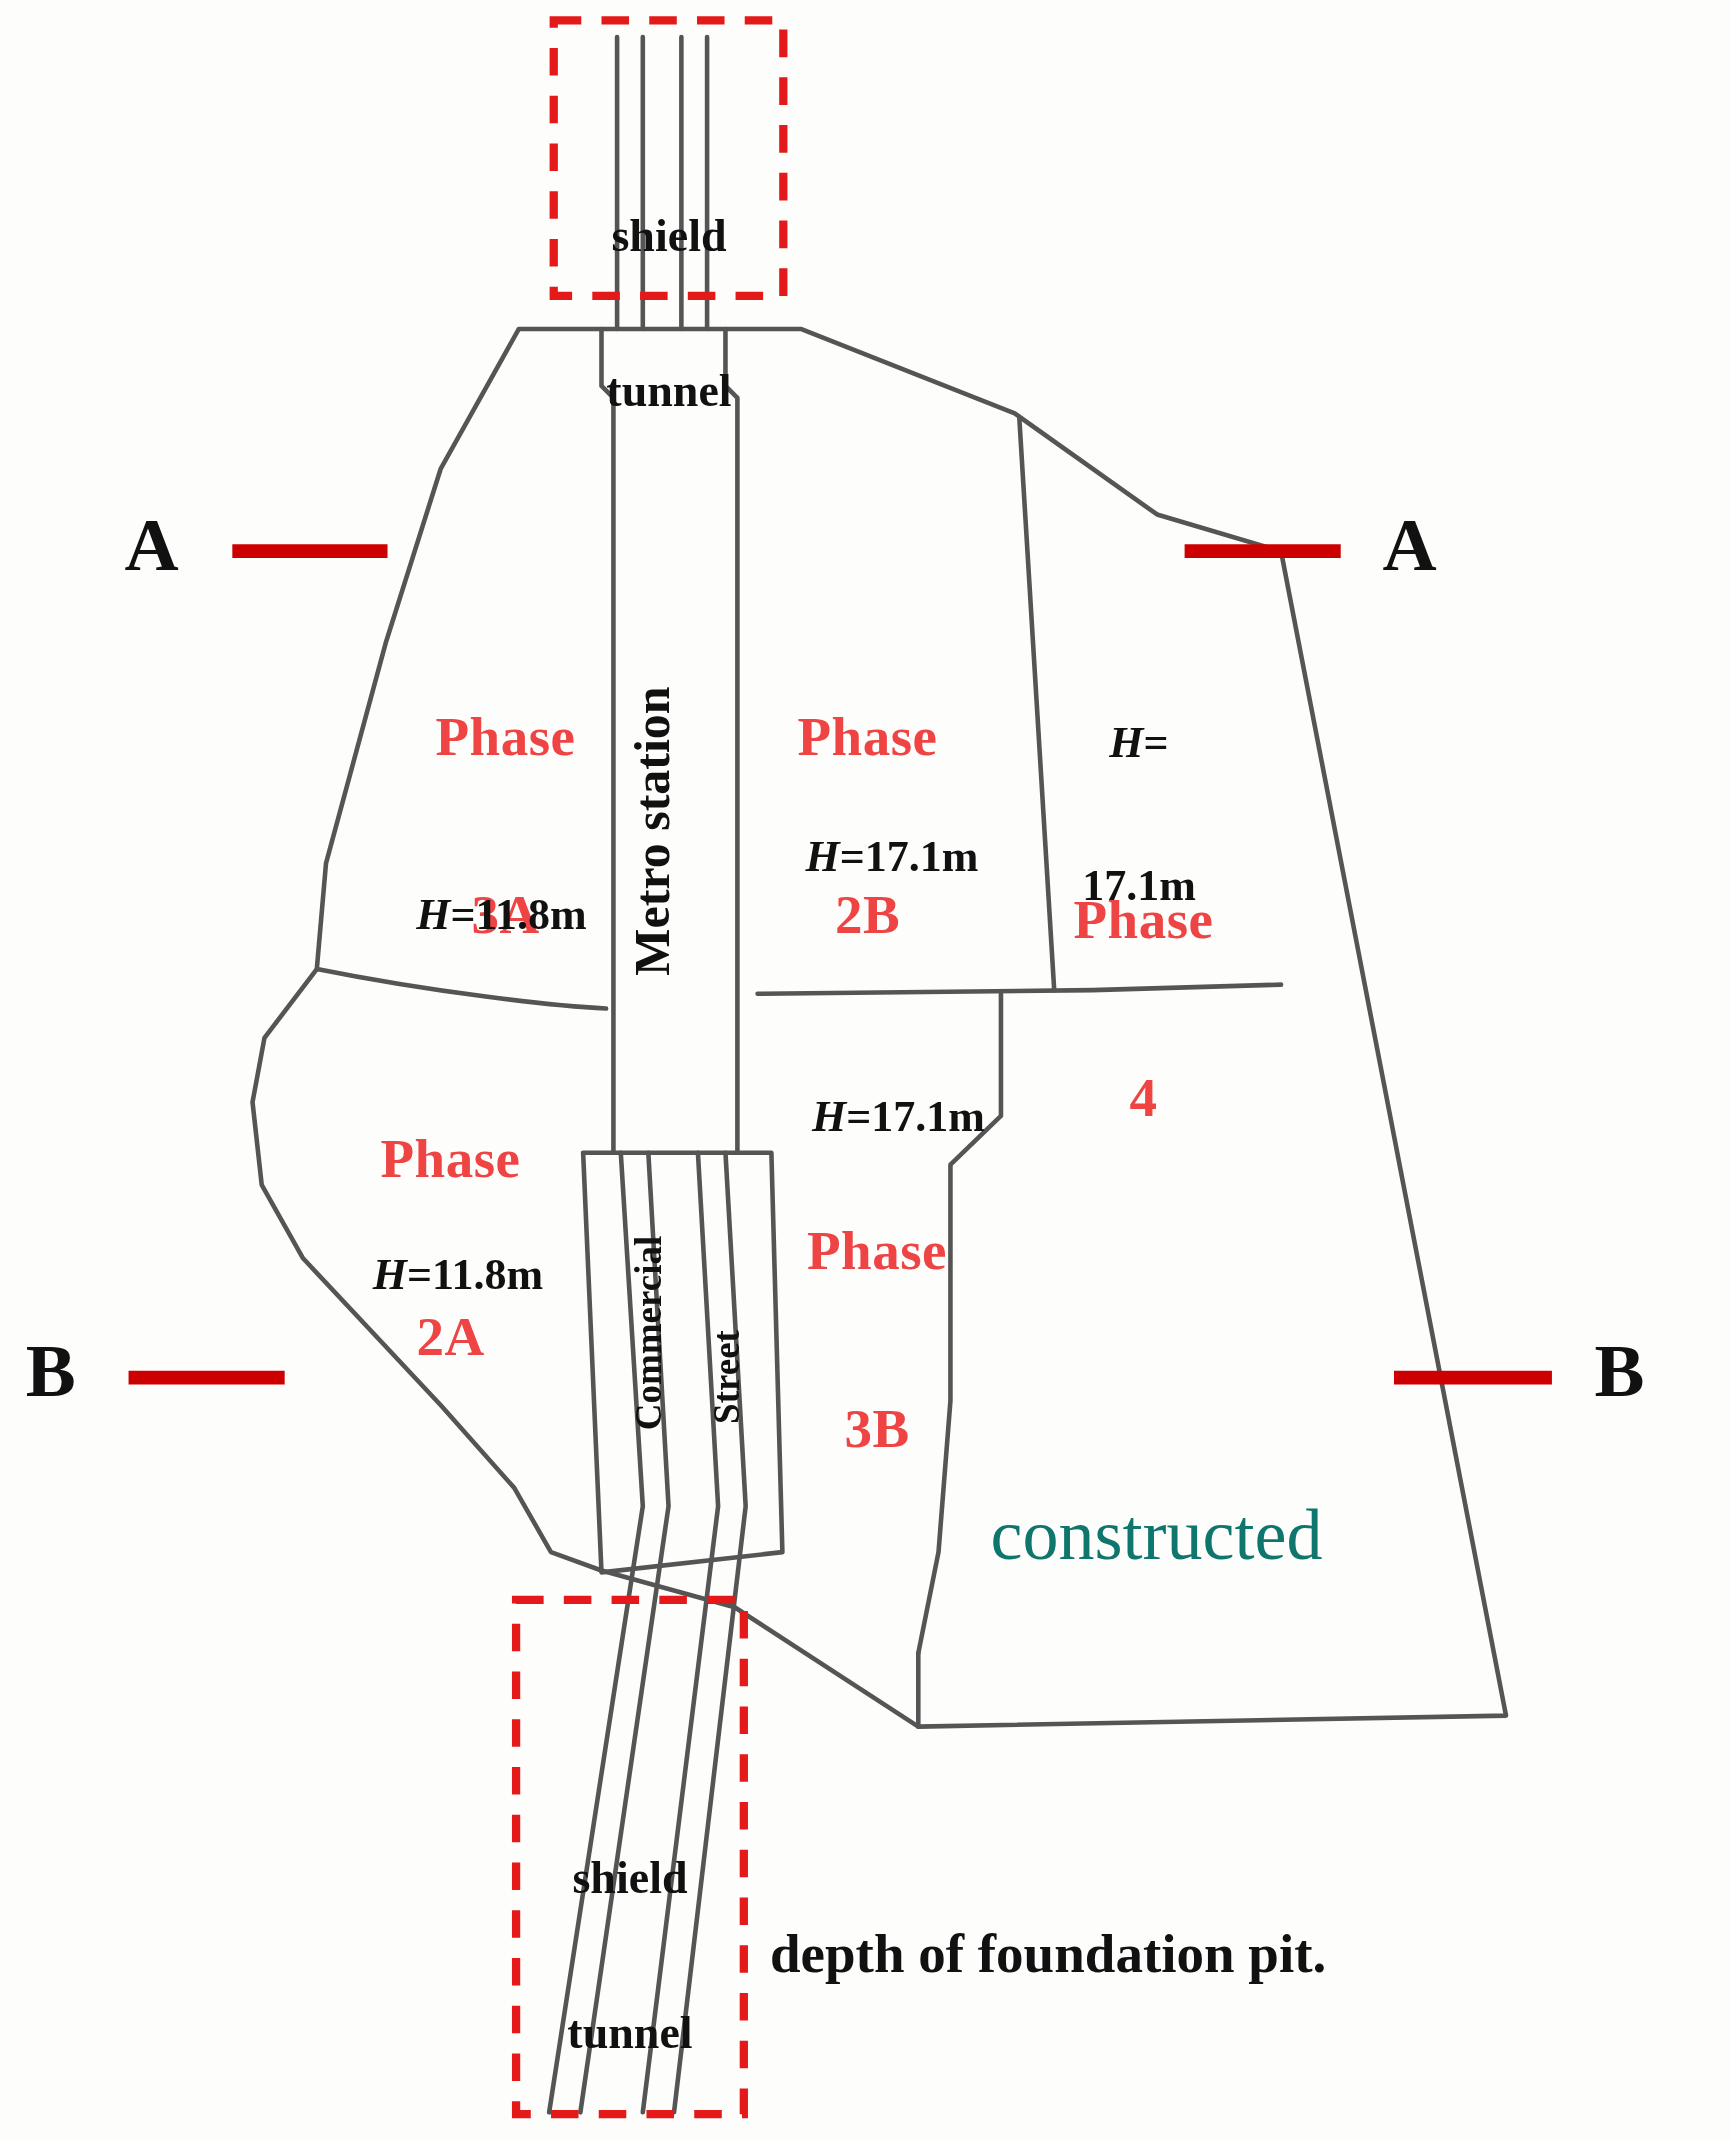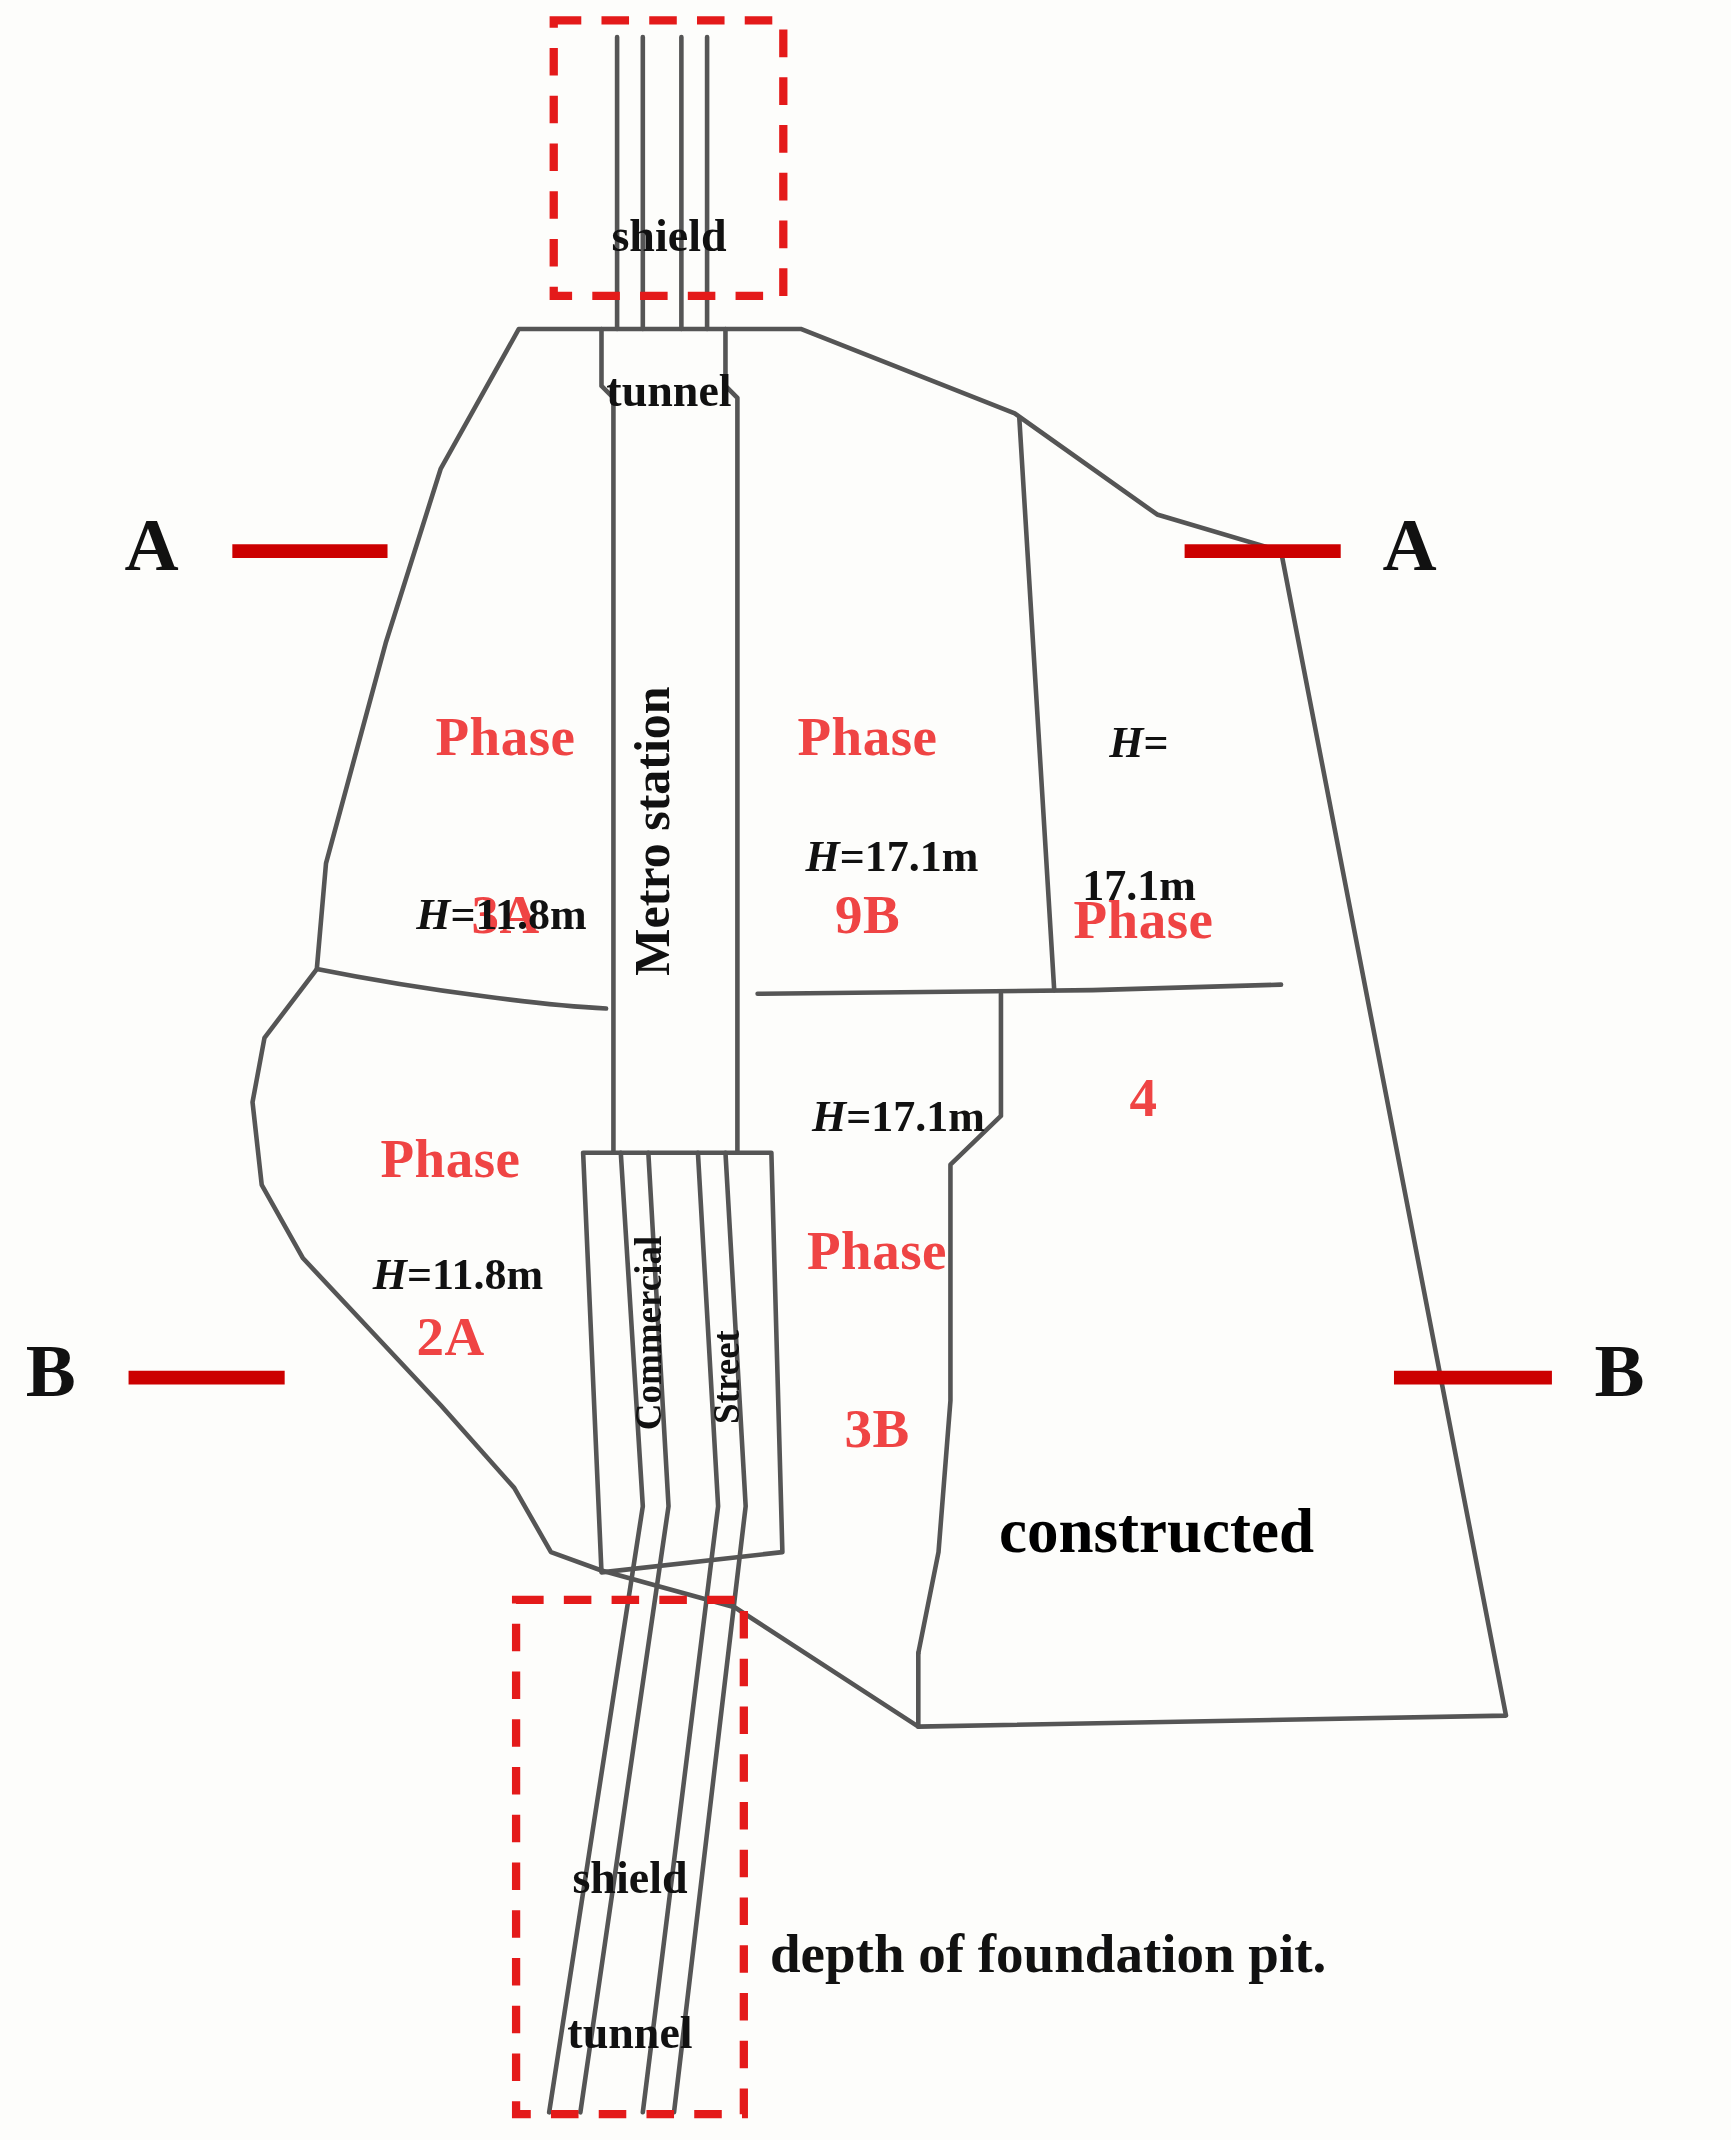--- a/index.html
+++ b/index.html
@@ -63,23 +63,23 @@
     transform: rotate(-90deg);
     white-space: nowrap;
   }
   .metro-rot {
     font-size: 50px;
   }
   .street-rot {
     font-size: 37px;
   }
   .constructed-label {
-    color: #000000;
-    font-weight: bold;
-    font-size: 63px;
+    color: #0f766e;
+    font-weight: normal;
+    font-size: 72px;
   }
   .annotation {
     color: #111111;
     font-weight: bold;
     font-size: 55px;
     line-height: 1.25;
     text-align: left;
   }
   .annotation .ital {
     font-style: italic;
@@ -184,21 +184,21 @@
   <div class="lbl phase-label" style="left:386px; top:588px; width:239px;">
     <div>Phase</div>
     <div>3A</div>
   </div>
   <div class="lbl depth-label" style="left:360px; top:843px; width:239px;">
     <span class="ital">H</span><span>=11.8m</span>
   </div>
 
   <div class="lbl phase-label" style="left:748px; top:588px; width:239px;">
     <div>Phase</div>
-    <div>9B</div>
+    <div>2B</div>
   </div>
   <div class="lbl depth-label" style="left:746px; top:785px; width:248px;">
     <span class="ital">H</span><span>=17.1m</span>
   </div>
 
   <div class="lbl depth-label" style="left:1047px; top:624px; width:184px;">
     <div><span class="ital">H</span><span>=</span></div>
     <div>17.1m</div>
   </div>
   <div class="lbl phase-label" style="left:1038px; top:771px; width:211px;">

